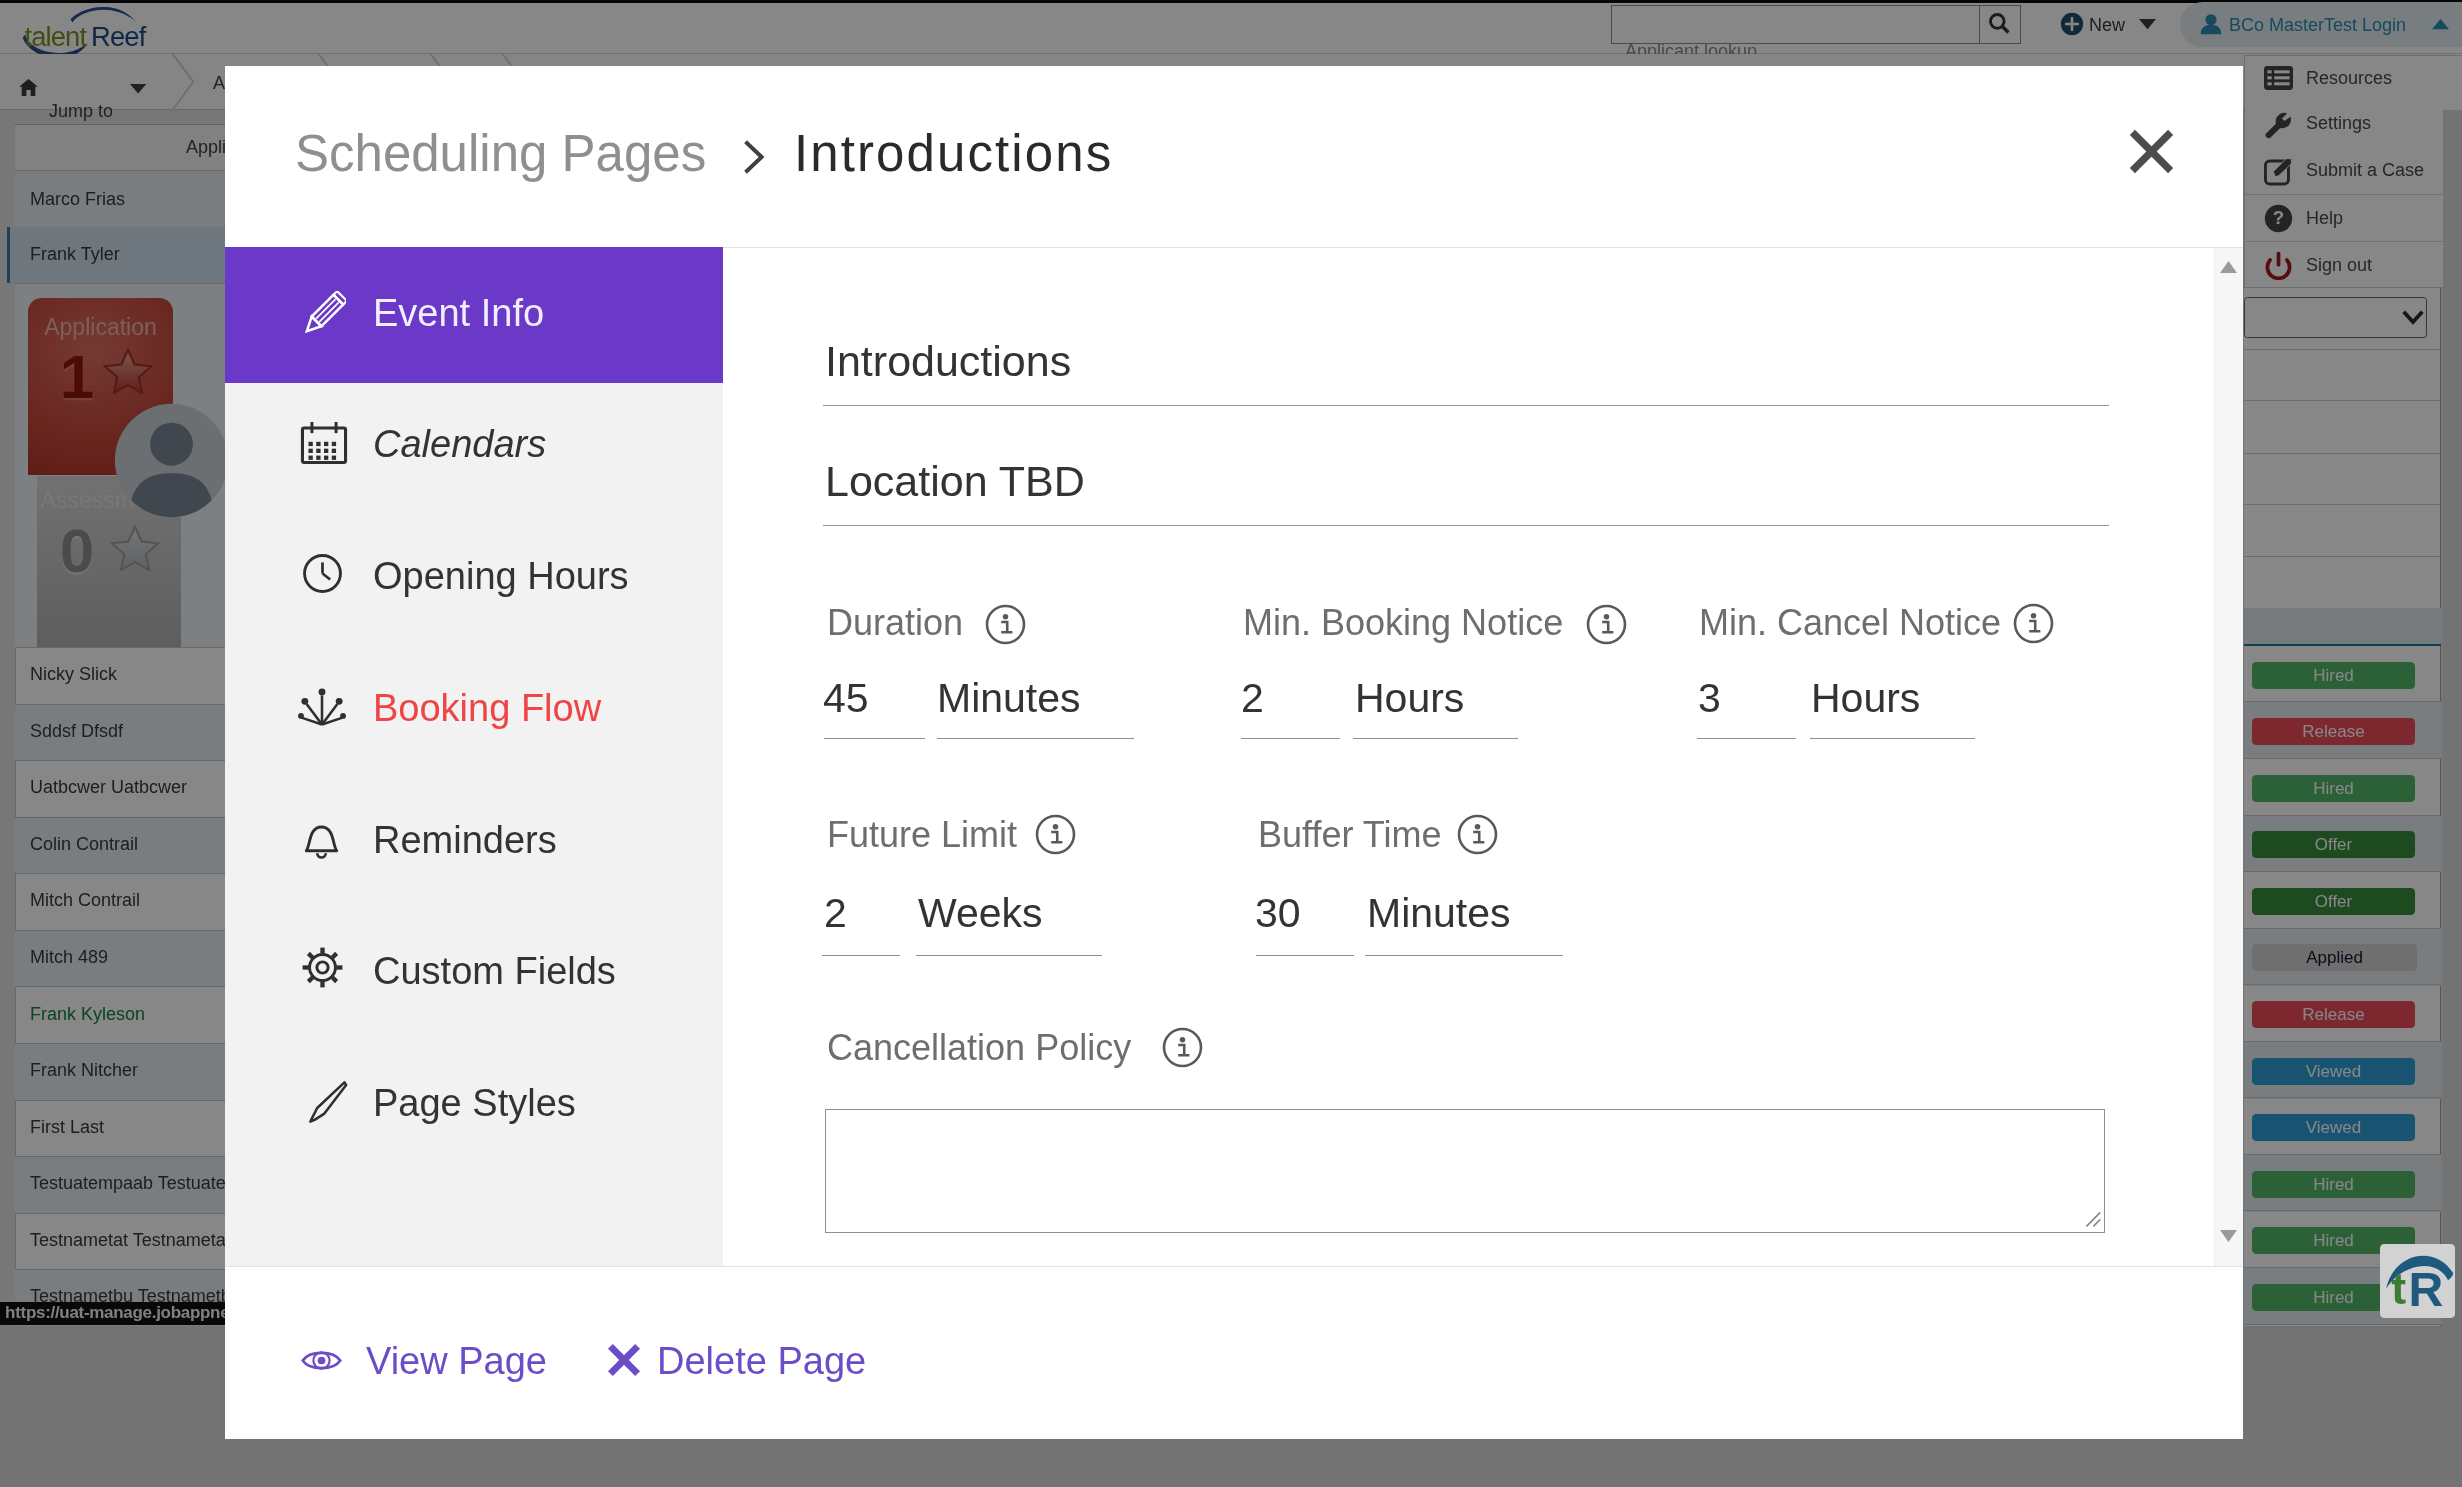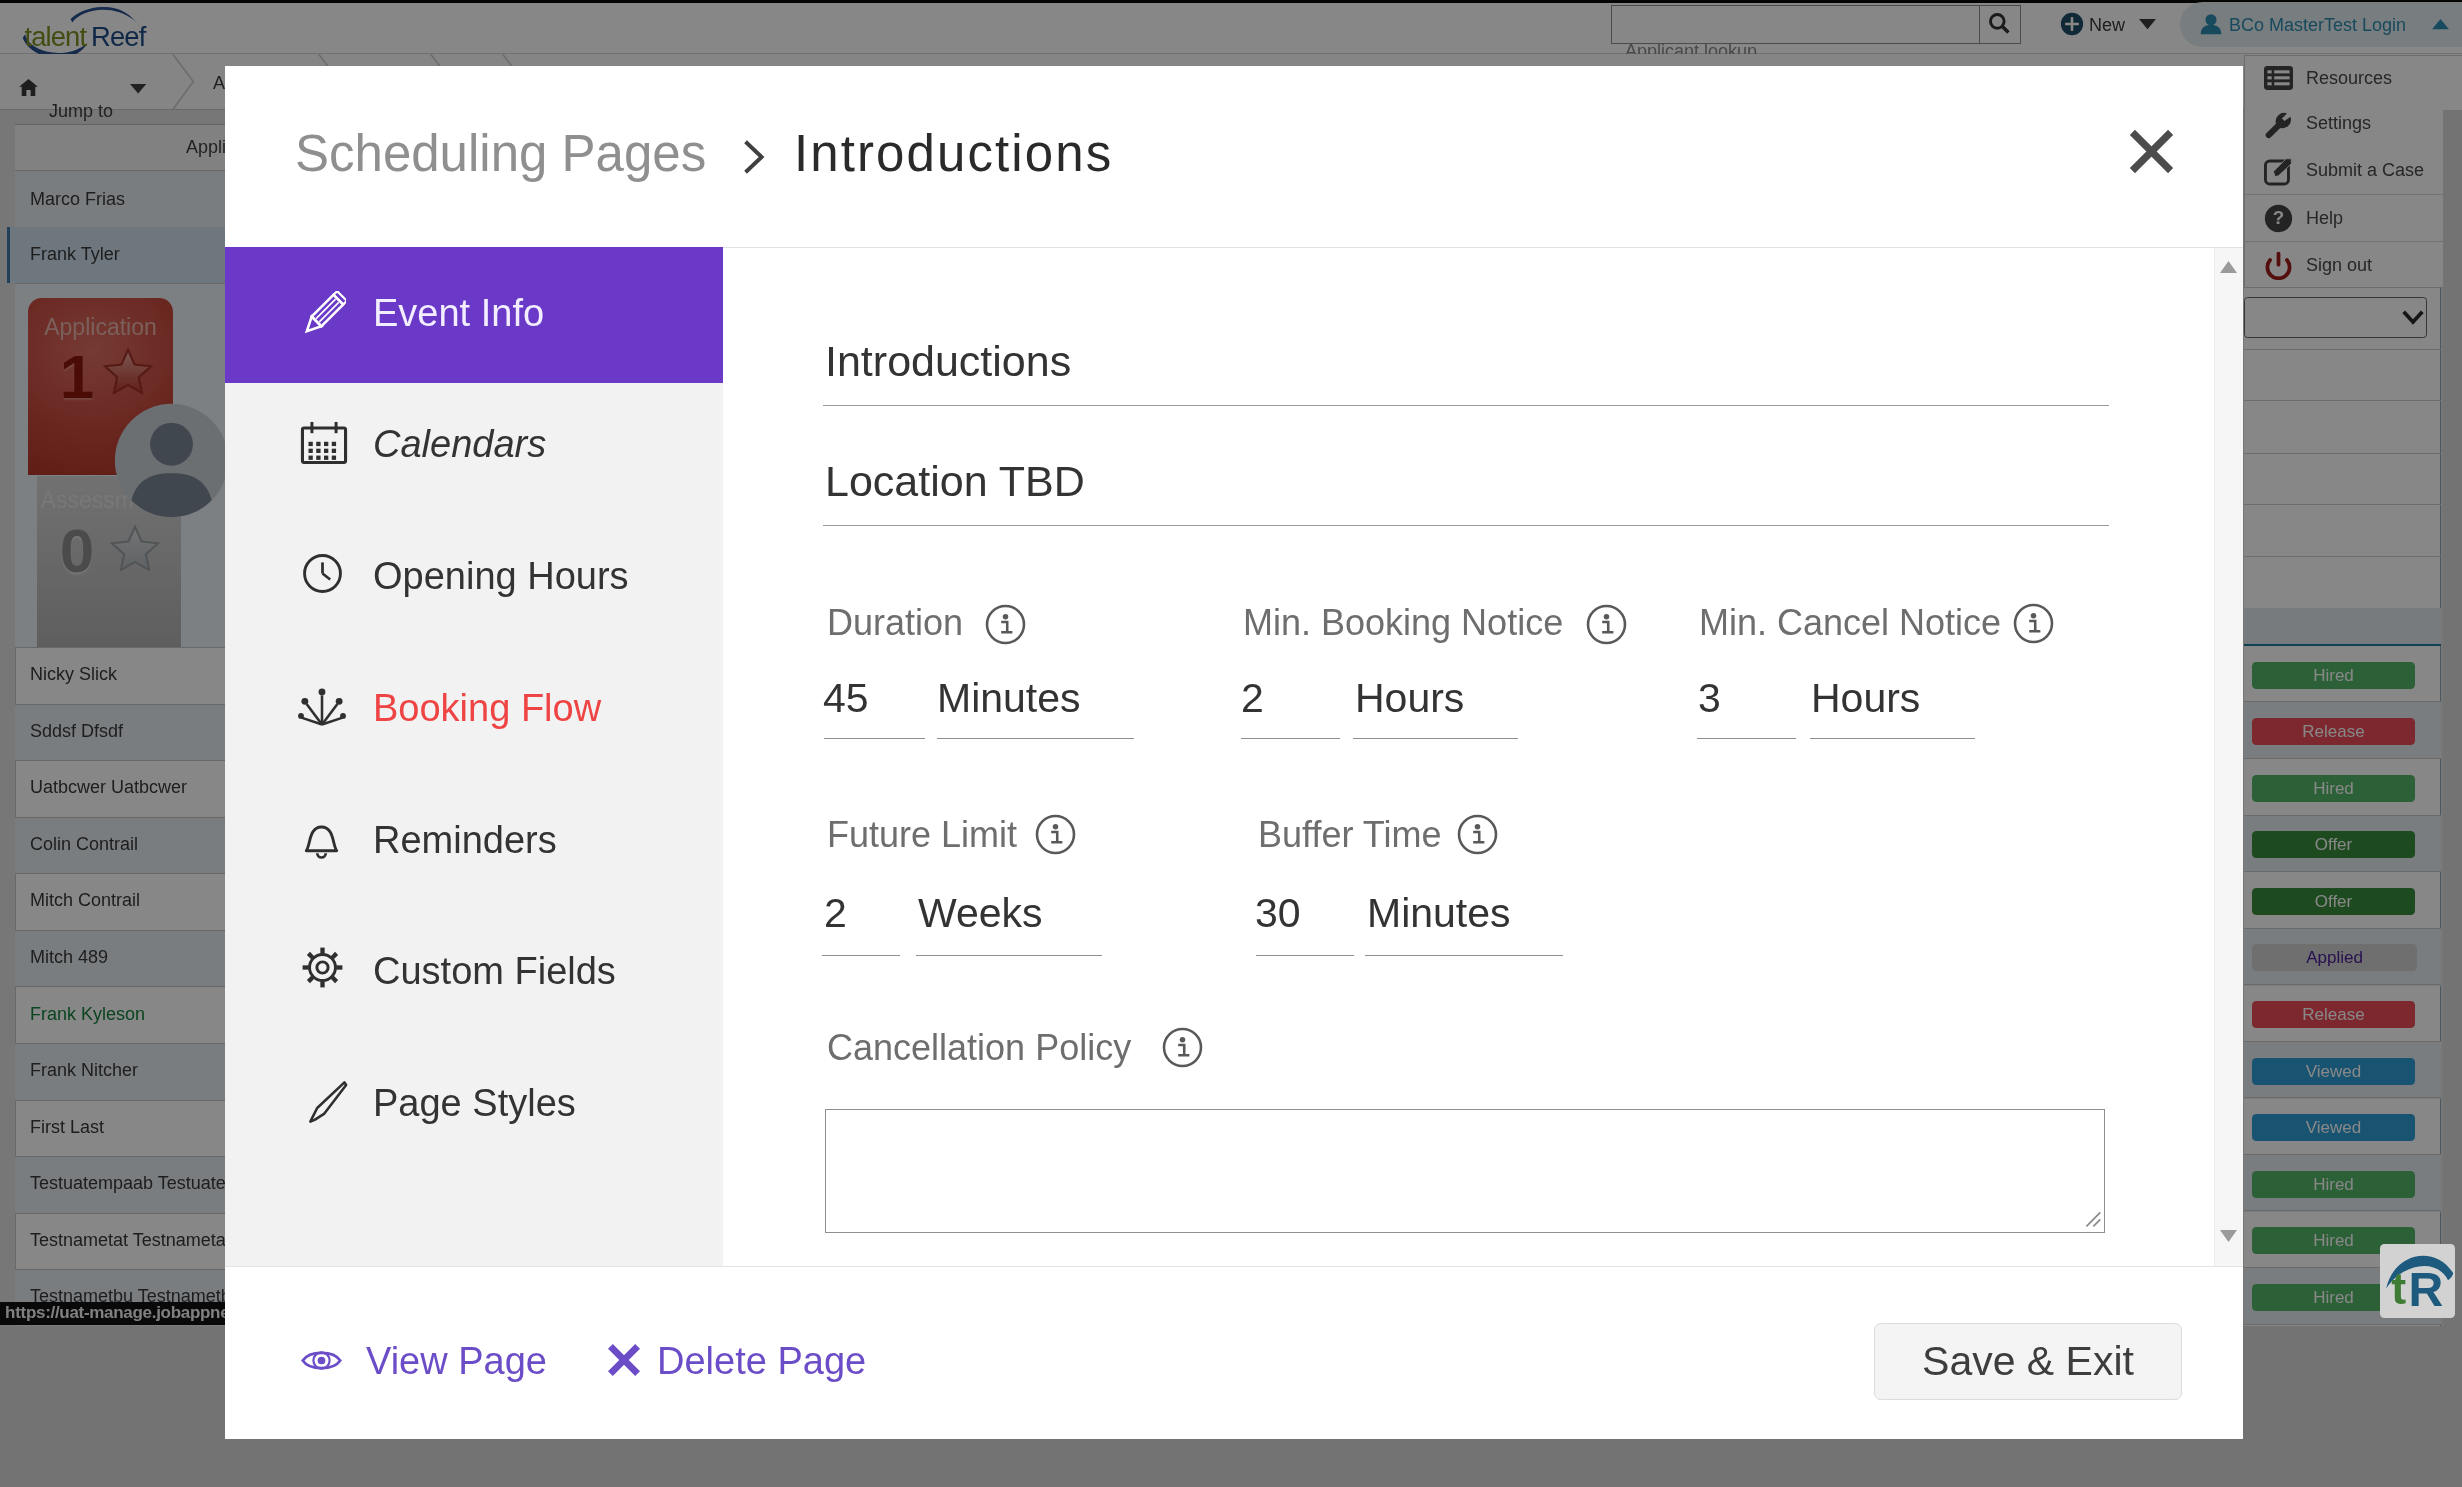--- a/index.html
+++ b/index.html
@@ -190,21 +190,21 @@
   <div class="abs" style="left:2252px;top:662px;width:163px;height:27.4px;background:#53b768;border-radius:4.3px;text-align:center;line-height:27.4px;font-size:17px;color:#fff;">Hired</div>
   <div class="abs" style="left:2244px;top:702px;width:197px;height:57px;border-bottom:0.9px solid #c9c9c9;"></div>
   <div class="abs" style="left:2252px;top:718px;width:163px;height:27.4px;background:#ec4b5a;border-radius:4.3px;text-align:center;line-height:27.4px;font-size:17px;color:#fff;">Release</div>
   <div class="abs" style="left:2244px;top:759px;width:197px;height:57px;border-bottom:0.9px solid #c9c9c9;"></div>
   <div class="abs" style="left:2252px;top:775px;width:163px;height:27.4px;background:#53b768;border-radius:4.3px;text-align:center;line-height:27.4px;font-size:17px;color:#fff;">Hired</div>
   <div class="abs" style="left:2244px;top:815px;width:197px;height:57px;border-bottom:0.9px solid #c9c9c9;"></div>
   <div class="abs" style="left:2252px;top:831px;width:163px;height:27.4px;background:#388c3c;border-radius:4.3px;text-align:center;line-height:27.4px;font-size:17px;color:#fff;">Offer</div>
   <div class="abs" style="left:2244px;top:872px;width:197px;height:57px;border-bottom:0.9px solid #c9c9c9;"></div>
   <div class="abs" style="left:2252px;top:888px;width:163px;height:27.4px;background:#388c3c;border-radius:4.3px;text-align:center;line-height:27.4px;font-size:17px;color:#fff;">Offer</div>
   <div class="abs" style="left:2244px;top:928px;width:197px;height:57px;border-bottom:0.9px solid #c9c9c9;"></div>
-  <div class="abs" style="left:2252px;top:944px;width:165px;height:27.4px;background:#d1d1d1;border-radius:4.3px;text-align:center;line-height:27.4px;font-size:17px;color:#4c1d95;">Applied</div>
+  <div class="abs" style="left:2252px;top:944px;width:165px;height:27.4px;background:#d1d1d1;border-radius:4.3px;text-align:center;line-height:27.4px;font-size:17px;color:#0f172a;">Applied</div>
   <div class="abs" style="left:2244px;top:985px;width:197px;height:57px;border-bottom:0.9px solid #c9c9c9;"></div>
   <div class="abs" style="left:2252px;top:1001px;width:163px;height:27.4px;background:#ec4b5a;border-radius:4.3px;text-align:center;line-height:27.4px;font-size:17px;color:#fff;">Release</div>
   <div class="abs" style="left:2244px;top:1041px;width:197px;height:57px;border-bottom:0.9px solid #c9c9c9;"></div>
   <div class="abs" style="left:2252px;top:1058px;width:163px;height:27.4px;background:#2f9fd8;border-radius:4.3px;text-align:center;line-height:27.4px;font-size:17px;color:#fff;">Viewed</div>
   <div class="abs" style="left:2244px;top:1098px;width:197px;height:57px;border-bottom:0.9px solid #c9c9c9;"></div>
   <div class="abs" style="left:2252px;top:1114px;width:163px;height:27.4px;background:#2f9fd8;border-radius:4.3px;text-align:center;line-height:27.4px;font-size:17px;color:#fff;">Viewed</div>
   <div class="abs" style="left:2244px;top:1154px;width:197px;height:57px;border-bottom:0.9px solid #c9c9c9;"></div>
   <div class="abs" style="left:2252px;top:1171px;width:163px;height:27.4px;background:#53b768;border-radius:4.3px;text-align:center;line-height:27.4px;font-size:17px;color:#fff;">Hired</div>
   <div class="abs" style="left:2244px;top:1211px;width:197px;height:57px;border-bottom:0.9px solid #c9c9c9;"></div>
   <div class="abs" style="left:2252px;top:1227px;width:163px;height:27.4px;background:#53b768;border-radius:4.3px;text-align:center;line-height:27.4px;font-size:17px;color:#fff;">Hired</div>
@@ -434,21 +434,20 @@
     <path d="M2 17 C10 5 38 5 46 17 C38 29 10 29 2 17 Z" fill="none" stroke="#6c4dc8" stroke-width="3.2"></path>
     <circle cx="24" cy="17" r="9.5" fill="none" stroke="#6c4dc8" stroke-width="2.6"></circle>
       <circle cx="24" cy="17" r="4.5" fill="#6c4dc8"></circle>
   </svg>
   <div class="abs" style="left:141px;top:1274px;font-size:38px;color:#6c4dc8;">View Page</div>
   <svg class="abs" style="left:381px;top:1277px;" width="36" height="34" viewBox="0 0 42 40">
       <line x1="5" y1="4" x2="37" y2="36" stroke="#6c4dc8" stroke-width="8"></line>
       <line x1="37" y1="4" x2="5" y2="36" stroke="#6c4dc8" stroke-width="8"></line>
     </svg>
   <div class="abs" style="left:432px;top:1274px;font-size:38px;color:#6c4dc8;">Delete Page</div>
-  <div class="abs" style="left:1649px;top:1257px;width:308px;height:77px;background:#f4f4f4;border:1.7px solid #dcdcdc;border-radius:6.9px;text-align:center;line-height:74px;font-size:41px;color:#3d3d3d;">Save &amp; Exit</div>
 </div>
 
 <div class="abs" style="left:2380px;top:1244px;width:75px;height:74px;background:#d2d2d2;border-radius:4.3px;">
   <svg width="75" height="74" viewBox="0 0 87 86">
     <path d="M 7 52 C 16 10, 64 0, 85 34 C 84 38, 82 40, 79 42 C 66 16, 26 22, 7 52 Z" fill="#1d5a7e"></path>
     <text x="13" y="70" font-size="52" font-weight="bold" fill="#3e7c35" font-family="Liberation Sans">t</text>
     <text x="33" y="72" font-size="56" font-weight="bold" fill="#1d5a7e" font-family="Liberation Sans">R</text>
   </svg>
 </div>
 

